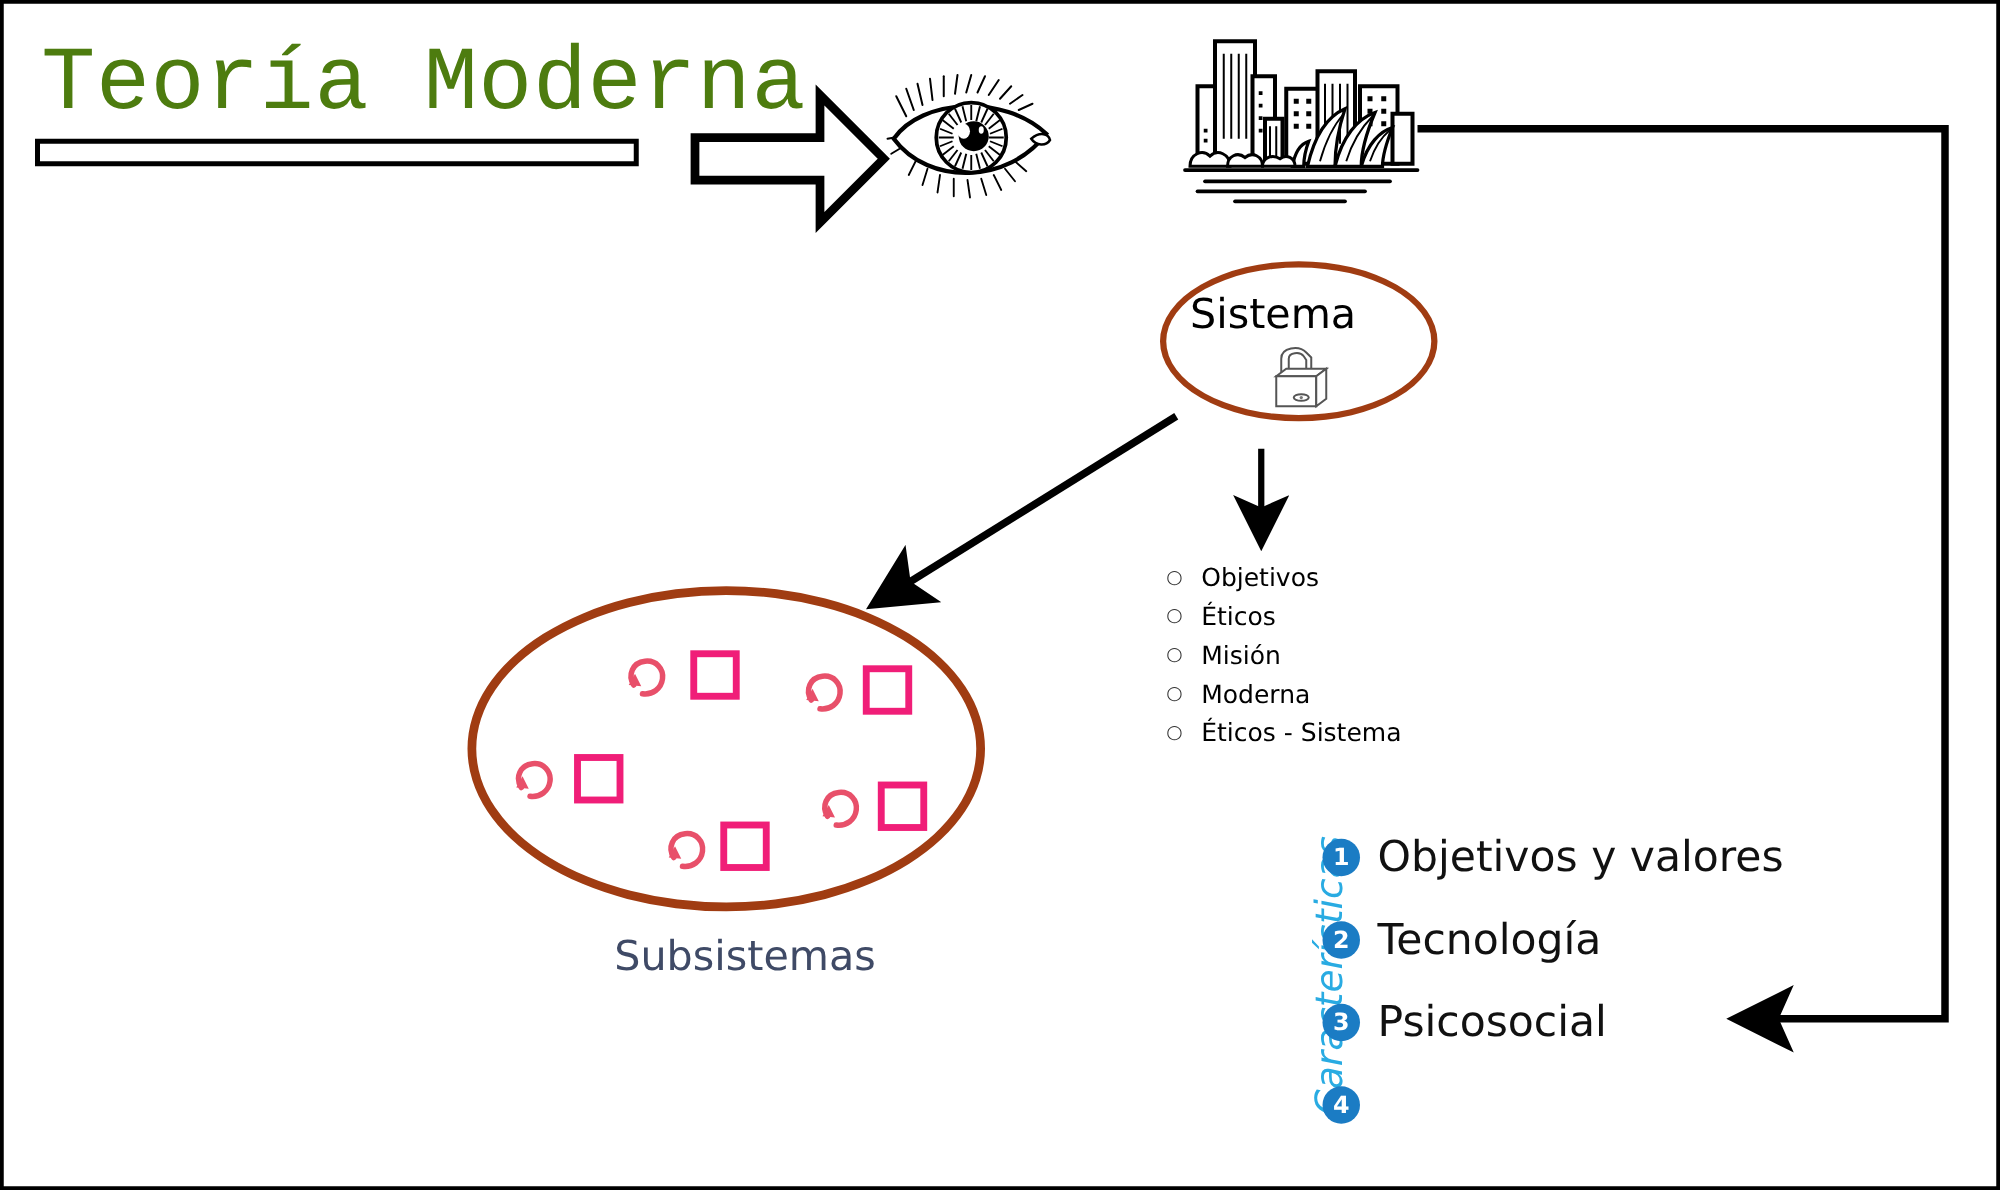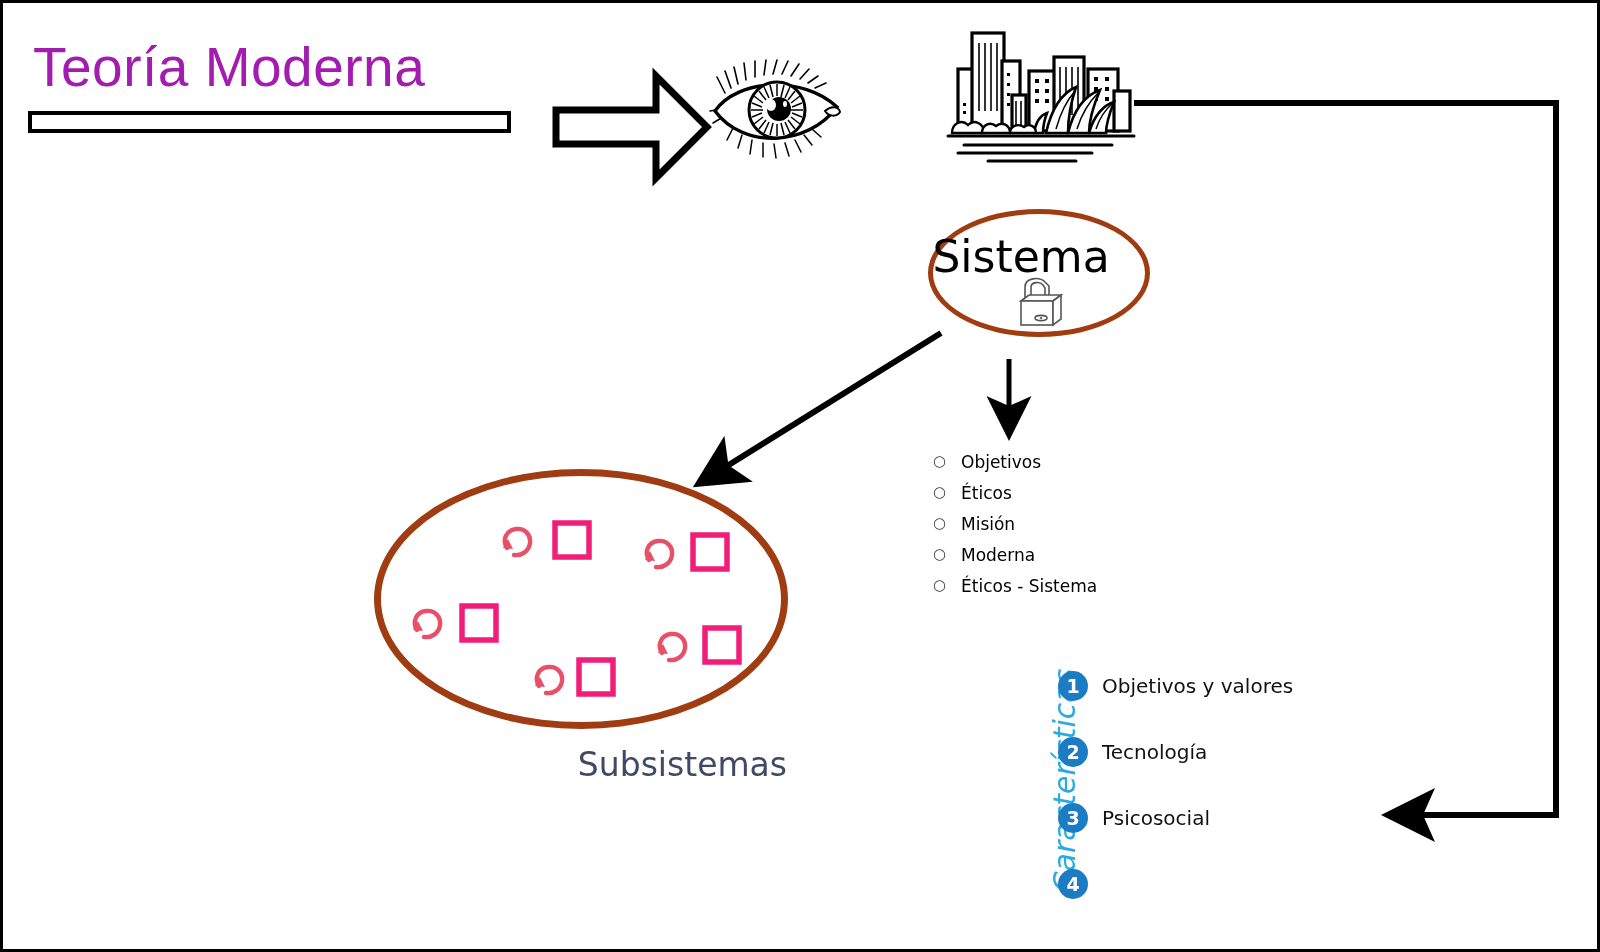--- a/index.html
+++ b/index.html
@@ -18,24 +18,24 @@
     box-sizing: border-box;
     border: 3px solid #000000;
     overflow: hidden;
   }
   .abs { position: absolute; }
 
   
   #title-text {
     left: 30px;
     top: 28px;
-    font-family: Liberation Sans, sans-serif;
-    font-size: 55px;
+    font-family: Liberation Mono, monospace;
+    font-size: 72px;
     line-height: 72px;
-    color: #a21caf;
+    color: #4d7c0f;
     letter-spacing: 0.5px;
     white-space: nowrap;
   }
   #title-underline-bar {
     left: 25px;
     top: 108px;
     width: 483px;
     height: 22px;
     background: #ffffff;
     border: 4px solid #000000;
@@ -51,40 +51,39 @@
     box-sizing: border-box;
   }
   #sistema-ellipse {
     left: 925px;
     top: 206px;
     width: 222px;
     height: 128px;
     border-width: 5px;
   }
   #sistema-label {
-    left: 907px;
+    left: 949px;
     top: 228px;
     width: 222px;
-    text-align: center;
-    font-size: 44px;
+    font-size: 33px;
     color: #000000;
     font-family: "DejaVu Sans", sans-serif;
   }
   #subsistemas-ellipse {
     left: 371px;
     top: 466px;
     width: 414px;
     height: 260px;
     border-width: 7px;
   }
   #subsistemas-label {
-    left: 370px;
+    left: 386px;
     top: 742px;
     width: 414px;
-    text-align: right;
+    text-align: center;
     font-size: 33px;
     color: #3f4a66;
     font-family: "DejaVu Sans", sans-serif;
   }
 
   
   #bullet-list {
     left: 930px;
     top: 443px;
     width: 400px;
@@ -96,21 +95,21 @@
   }
   #bullet-list .bullet-marker {
     width: 28px;
     flex: 0 0 28px;
     text-align: left;
     font-size: 15px;
     color: #333333;
     line-height: 1;
   }
   #bullet-list .bullet-label {
-    font-size: 17px;
+    font-size: 20px;
     color: #000000;
     white-space: nowrap;
     font-family: "DejaVu Sans", sans-serif;
   }
 
   
   #caracteristicas-vertical-label {
     left: 946px;
     top: 760px;
     width: 230px;
@@ -141,21 +140,21 @@
     background: #1b7cc4;
     color: #ffffff;
     font-size: 19px;
     font-weight: bold;
     display: flex;
     align-items: center;
     justify-content: center;
     margin-right: 14px;
   }
   #numbered-list .num-label {
-    font-size: 20px;
+    font-size: 34px;
     color: #111111;
     white-space: nowrap;
     font-family: "DejaVu Sans", sans-serif;
   }
 
   
   .overlay {
     left: 0; top: 0;
     width: 1600px; height: 952px;
     pointer-events: none;

